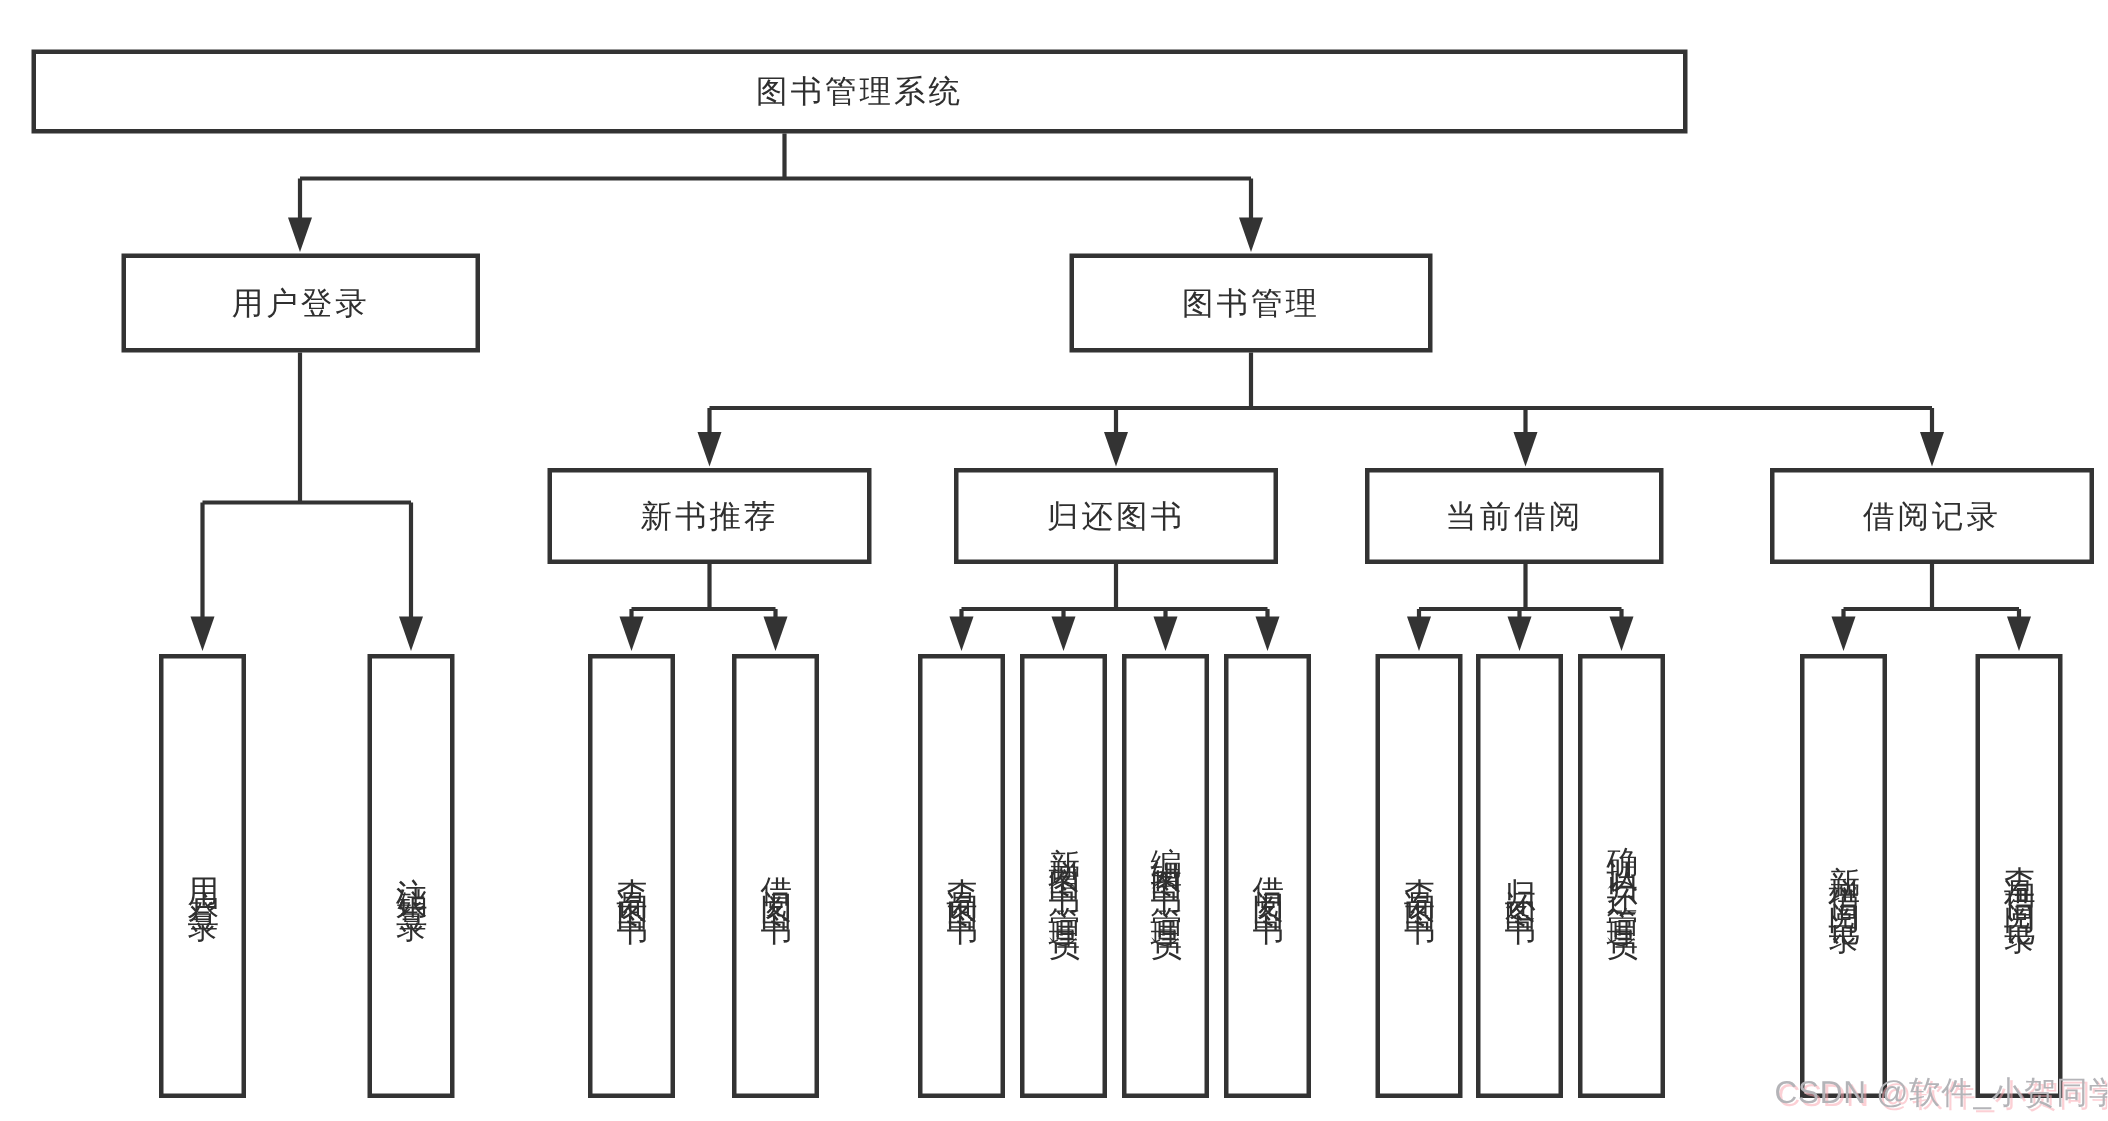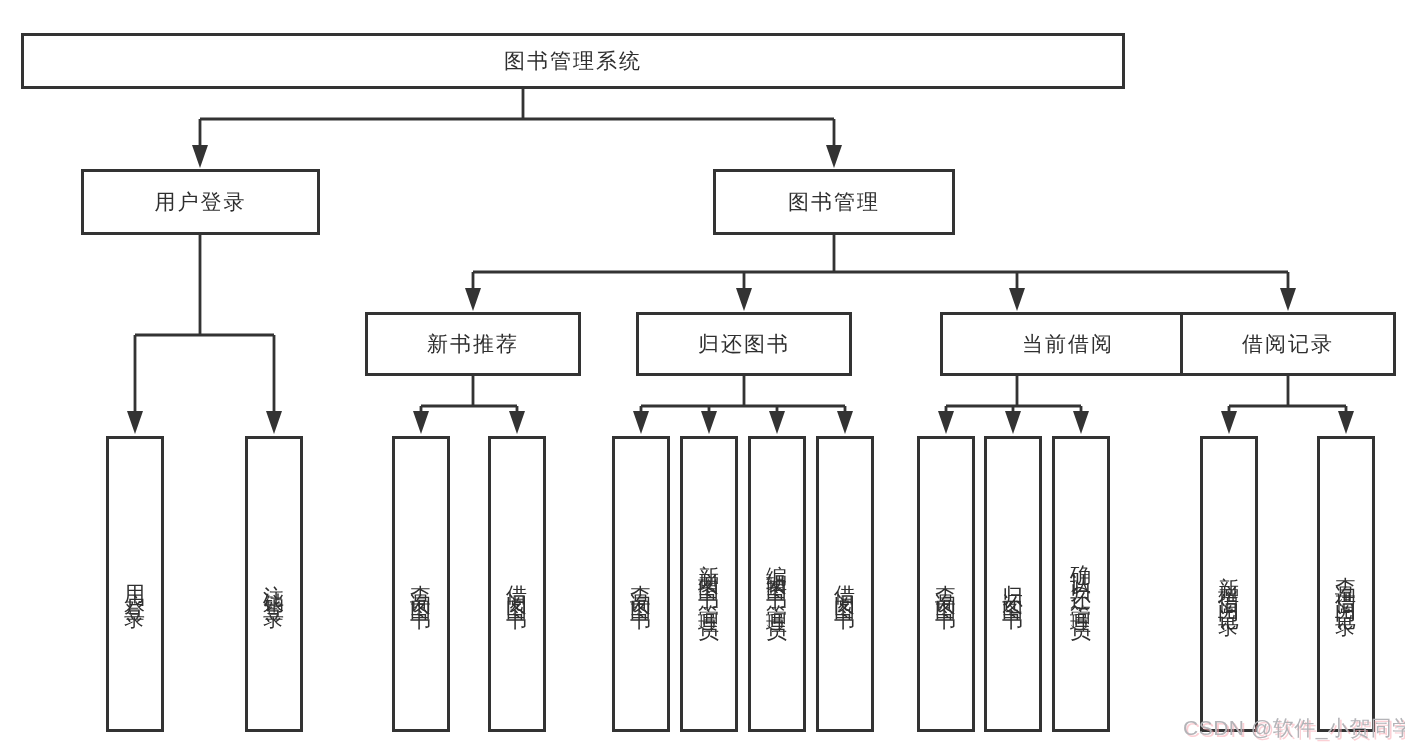--- a/index.html
+++ b/index.html
@@ -97,21 +97,21 @@
     </g>
   </svg>
 
   <div class="box hbox" style="left:21px; top:13px; width:1104px; height:56px;margin-top:20px;">图书管理系统</div>
 
   <div class="box hbox" style="left:81px; top:169px; width:239px; height:66px;">用户登录</div>
   <div class="box hbox" style="left:365px; top:312px; width:216px; height:64px;">新书推荐</div>
 
   <div class="box hbox" style="left:713px; top:169px; width:242px; height:66px;">图书管理</div>
   <div class="box hbox" style="left:636px; top:312px; width:216px; height:64px;">归还图书</div>
-  <div class="box hbox" style="left:940px; top:312px; width:256px; height:64px;">当前借阅</div>
+  <div class="box hbox" style="left:910px; top:312px; width:199px; height:64px;">当前借阅</div>
   <div class="box hbox" style="left:1180px; top:312px; width:216px; height:64px;">借阅记录</div>
 
   <div class="box vbox" style="left:106px;">用户登录</div>
   <div class="box vbox" style="left:245px;">注销登录</div>
 
   <div class="box vbox" style="left:392px;">查询图书</div>
   <div class="box vbox" style="left:488px;">借阅图书</div>
 
   <div class="box vbox" style="left:612px;">查询图书</div>
   <div class="box vbox" style="left:680px;">新增图书（管理员）</div>

